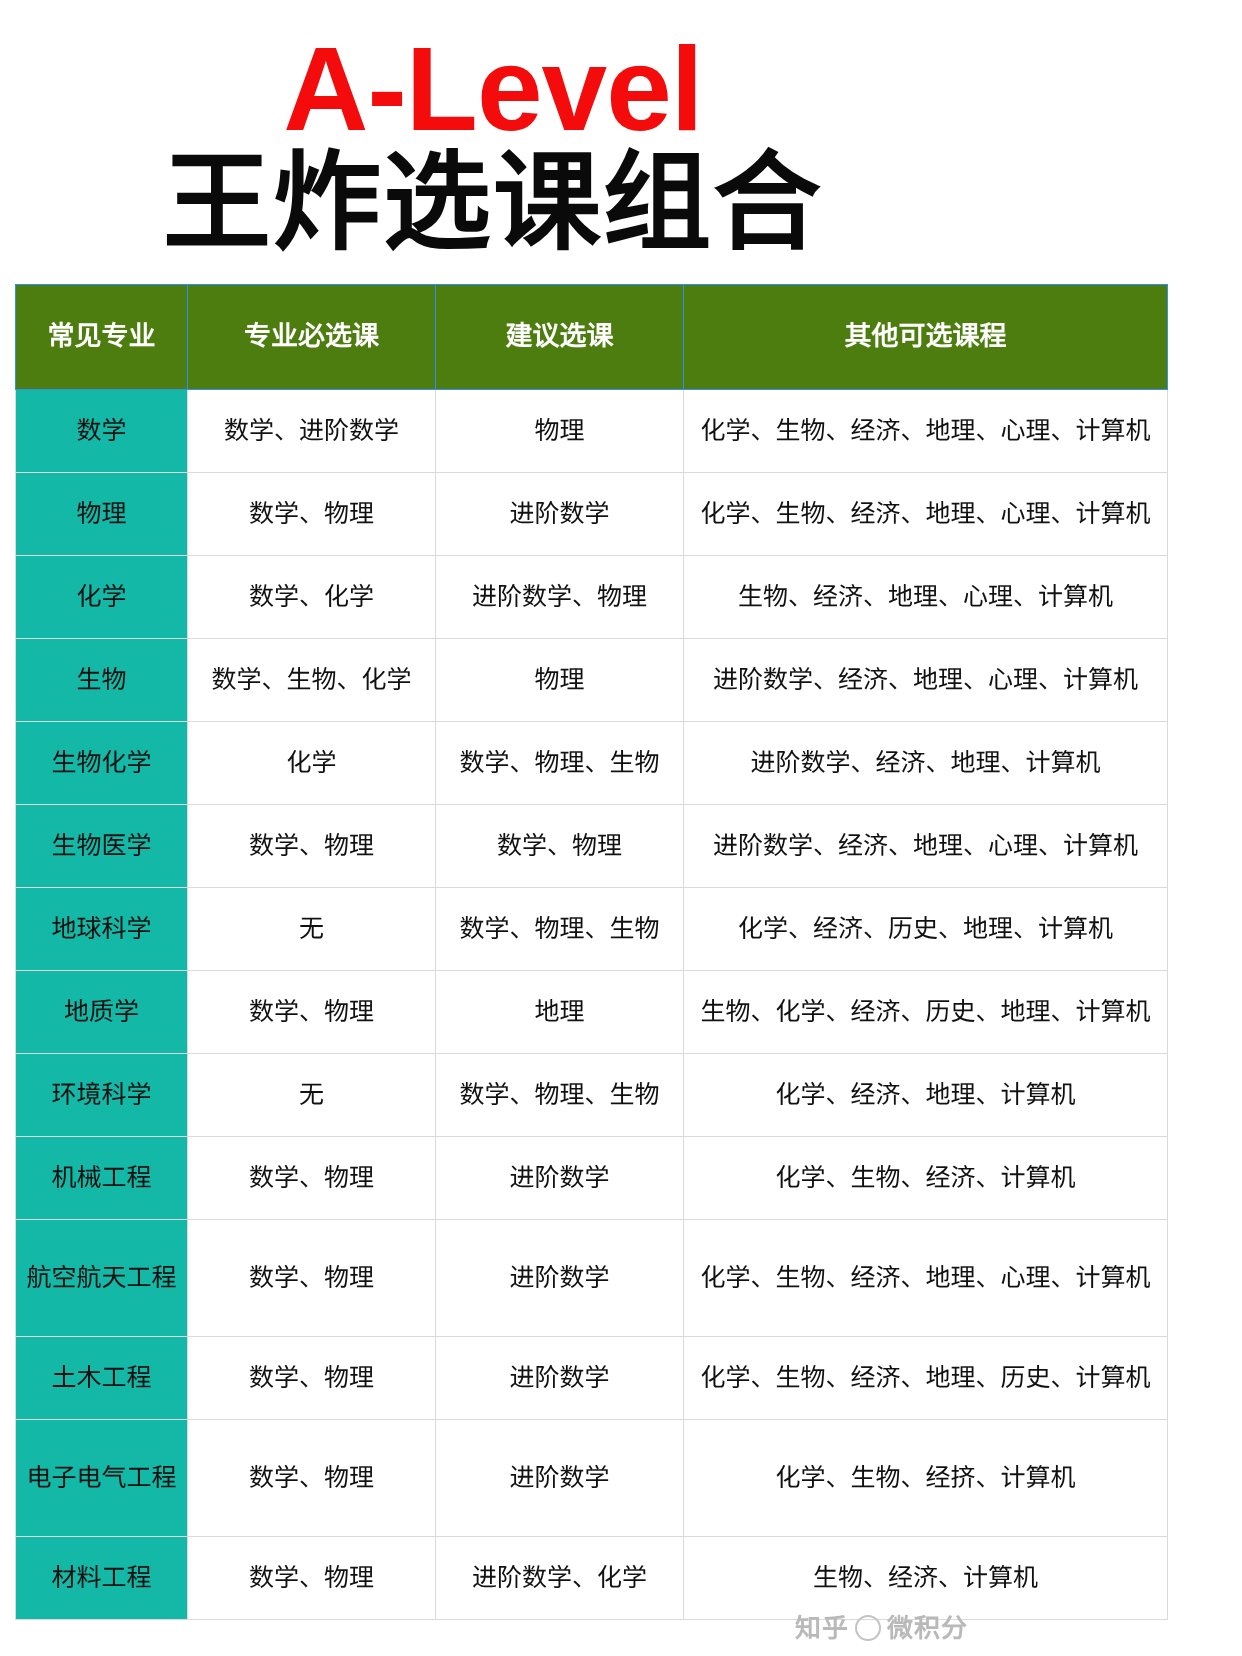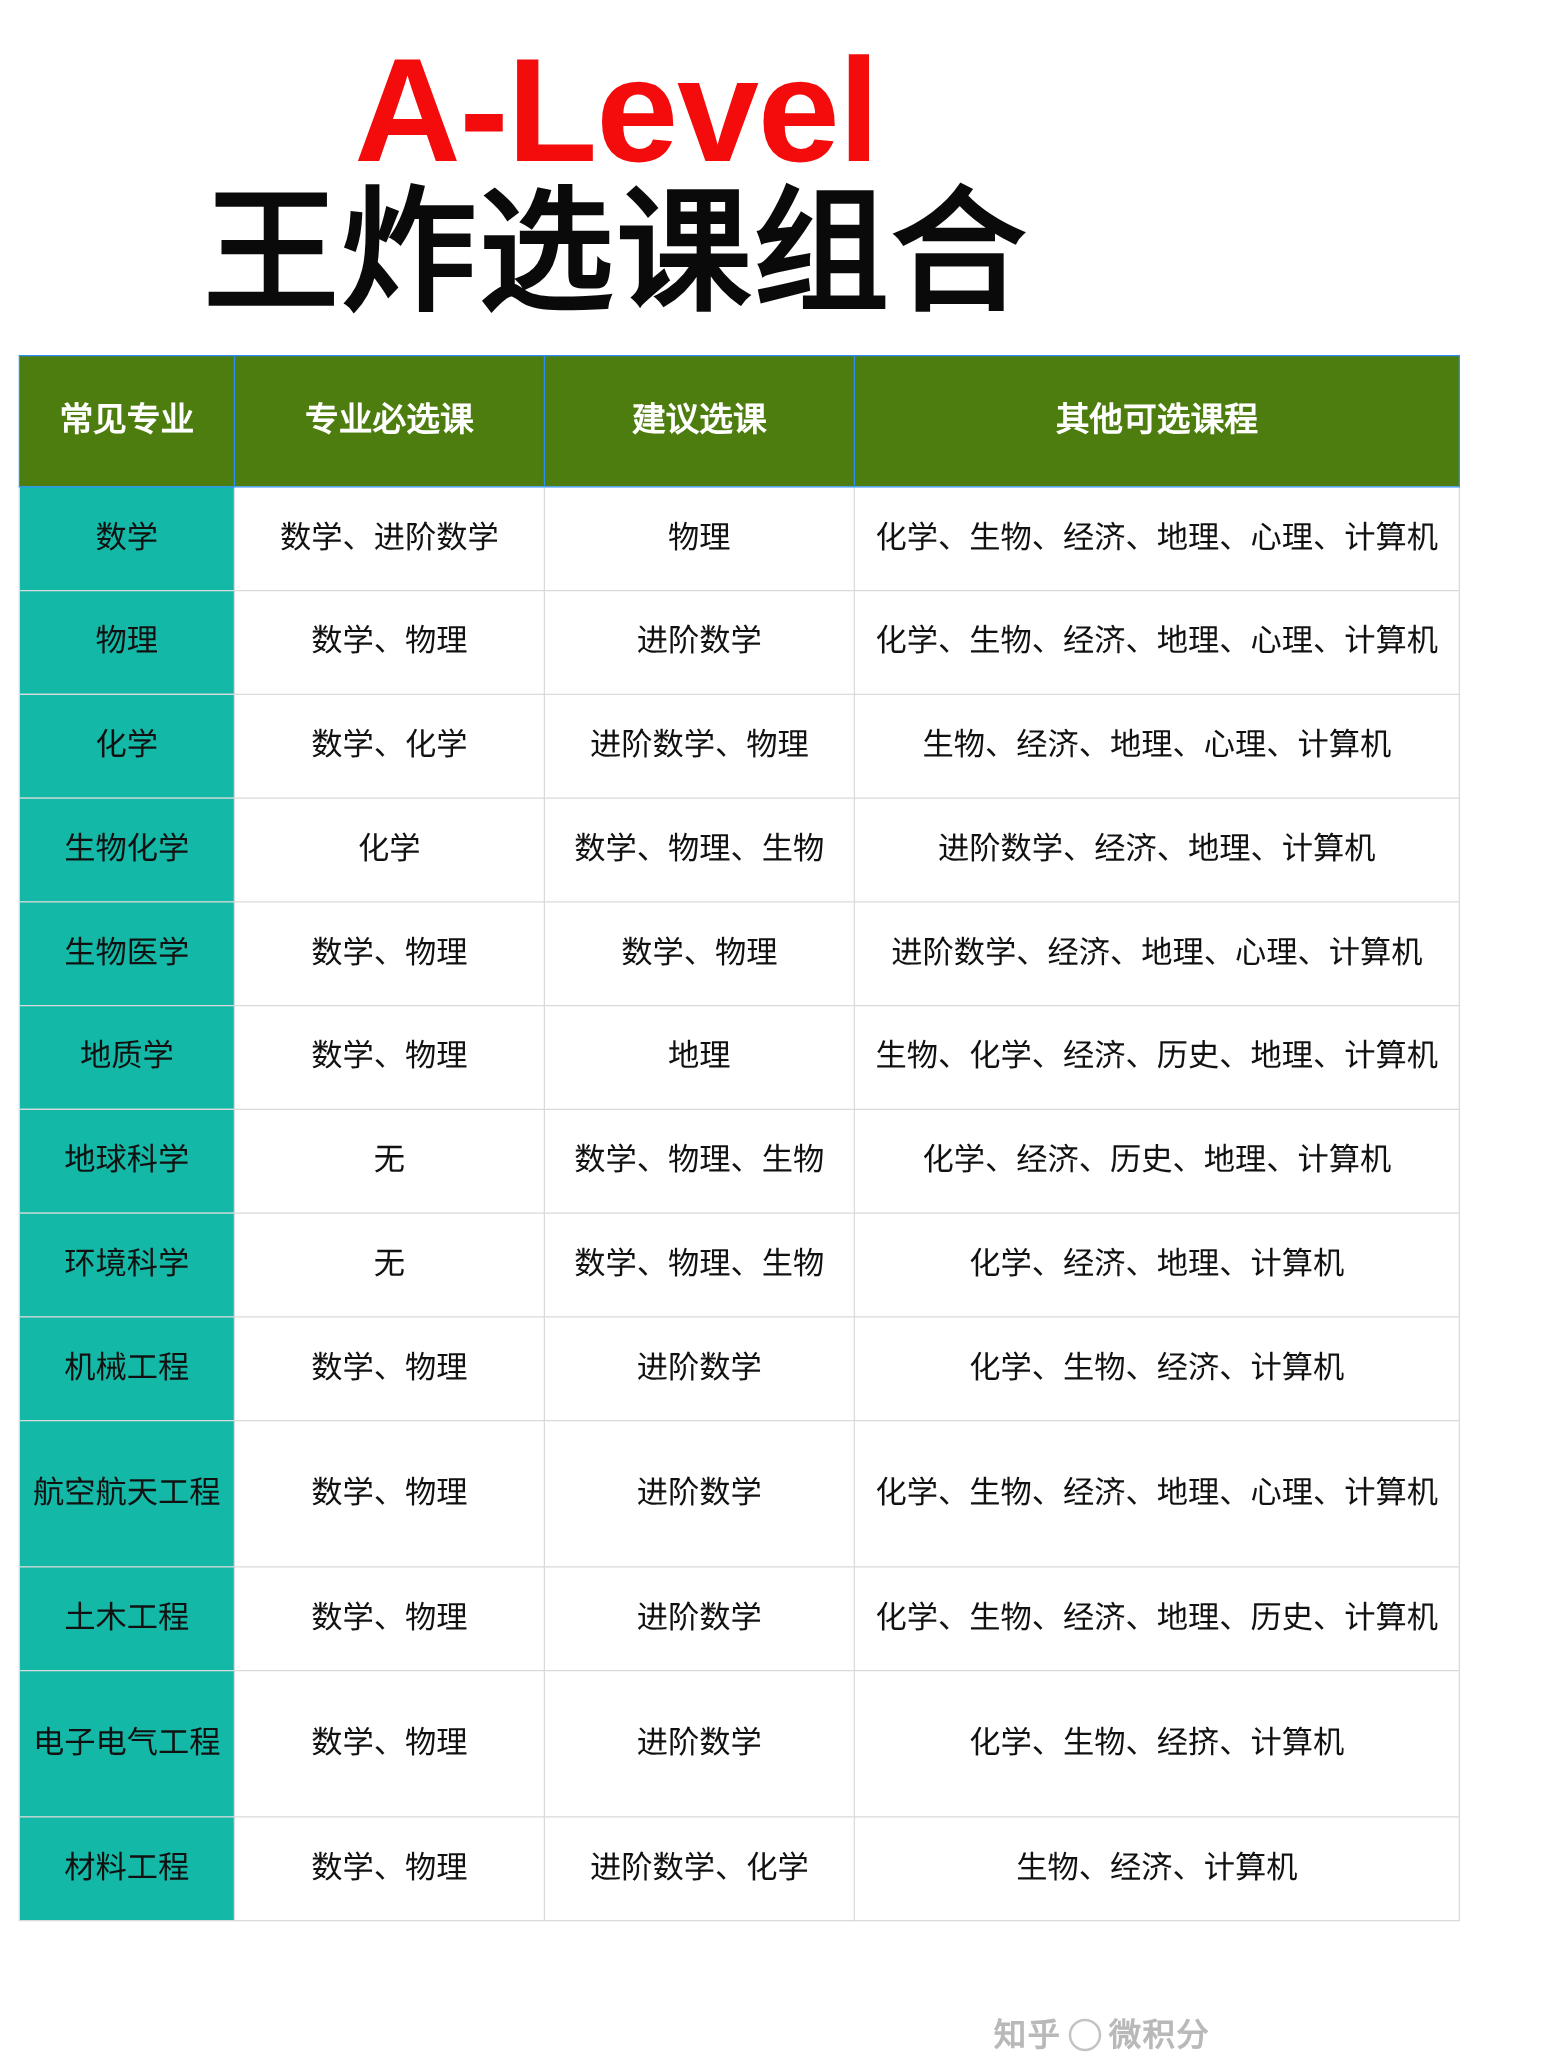--- a/index.html
+++ b/index.html
@@ -152,42 +152,48 @@
           <td>进阶数学</td>
           <td>化学、生物、经济、地理、心理、计算机</td>
         </tr>
         <tr>
           <td class="major">化学</td>
           <td>数学、化学</td>
           <td>进阶数学、物理</td>
           <td>生物、经济、地理、心理、计算机</td>
         </tr>
         <tr>
+          <td class="major">生物</td>
+          <td>数学、生物、化学</td>
+          <td>物理</td>
+          <td>进阶数学、经济、地理、心理、计算机</td>
+        </tr>
+        <tr>
           <td class="major">生物化学</td>
           <td>化学</td>
           <td>数学、物理、生物</td>
           <td>进阶数学、经济、地理、计算机</td>
         </tr>
         <tr>
           <td class="major">生物医学</td>
           <td>数学、物理</td>
           <td>数学、物理</td>
           <td>进阶数学、经济、地理、心理、计算机</td>
         </tr>
         <tr>
-          <td class="major">地质学</td>
-          <td>数学、物理</td>
-          <td>地理</td>
-          <td>生物、化学、经济、历史、地理、计算机</td>
-        </tr>
-        <tr>
           <td class="major">地球科学</td>
           <td>无</td>
           <td>数学、物理、生物</td>
           <td>化学、经济、历史、地理、计算机</td>
+        </tr>
+        <tr>
+          <td class="major">地质学</td>
+          <td>数学、物理</td>
+          <td>地理</td>
+          <td>生物、化学、经济、历史、地理、计算机</td>
         </tr>
         <tr>
           <td class="major">环境科学</td>
           <td>无</td>
           <td>数学、物理、生物</td>
           <td>化学、经济、地理、计算机</td>
         </tr>
         <tr>
           <td class="major">机械工程</td>
           <td>数学、物理</td>

